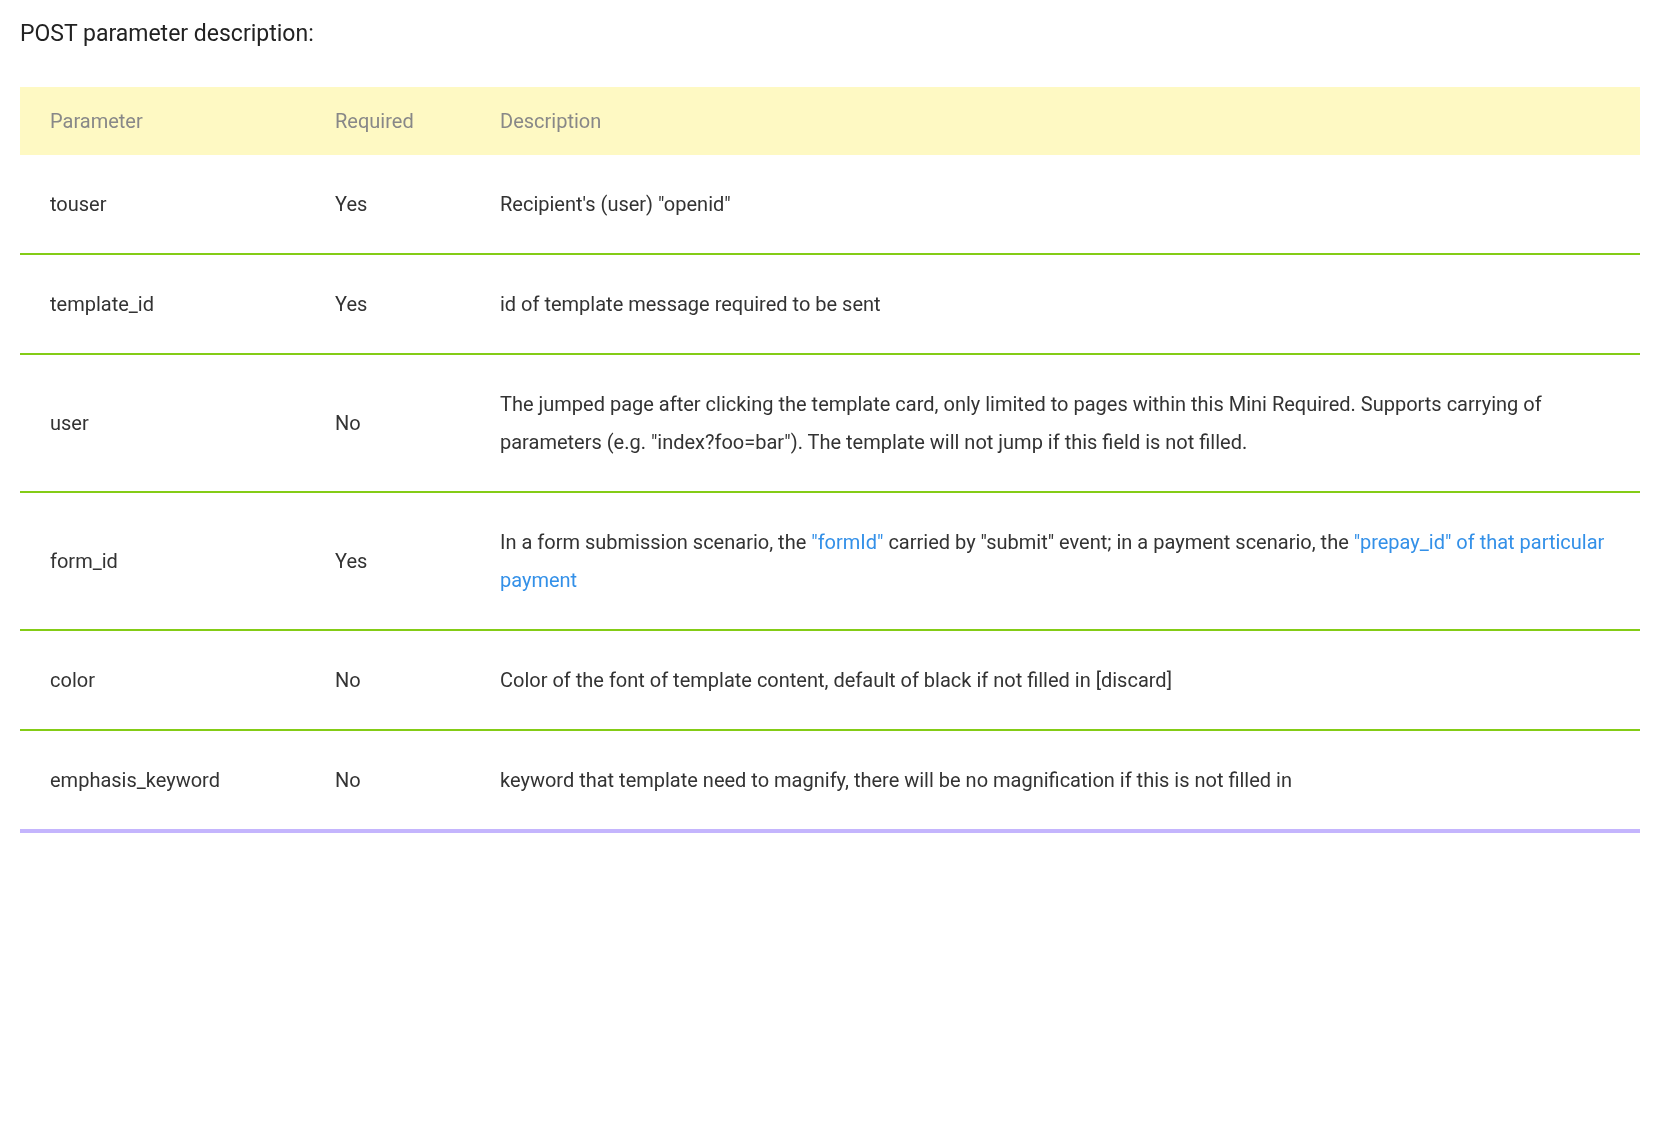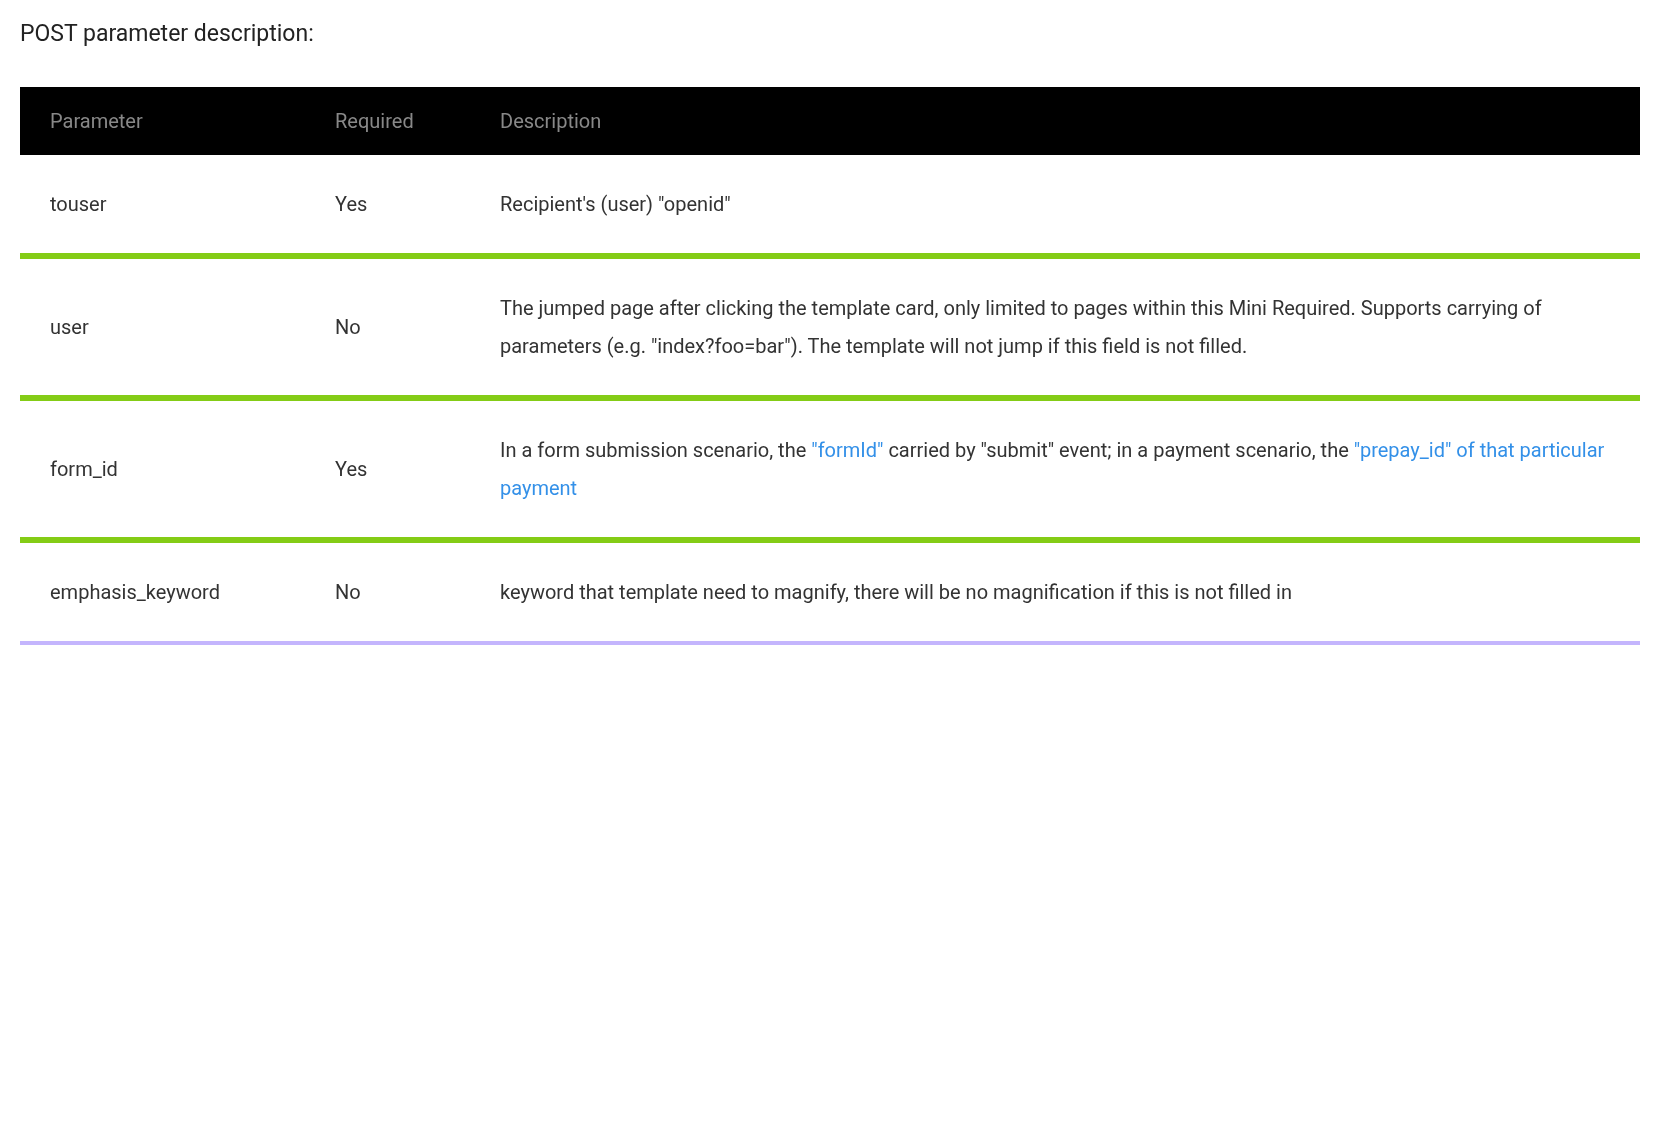--- a/index.html
+++ b/index.html
@@ -18,21 +18,21 @@
       font-weight: 400;
       font-size: 23px;
       color: #222;
       margin-bottom: 40px;
     }
     .param-table {
       width: 100%;
       border-collapse: collapse;
     }
     .param-table thead tr {
-      background-color: #000000;
+      background-color: #fef9c3;
     }
     .param-table th {
       text-align: left;
       padding: 22px 0 22px 30px;
       font-weight: 400;
       color: #888;
       font-size: 20px;
     }
     .param-table th:first-child {
       padding-left: 30px;
@@ -40,21 +40,21 @@
     }
     .param-table th:nth-child(2) {
       width: 165px;
     }
     .param-table td {
       padding: 30px 0 30px 30px;
       vertical-align: middle;
       color: #333;
       font-size: 20px;
       line-height: 1.9;
-      border-bottom: 6px solid #84cc16;
+      border-bottom: 2px solid #84cc16;
     }
     .param-table td:first-child {
       padding-left: 30px;
     }
     .param-table tbody tr:last-child td {
       border-bottom: 4px solid #c4b5fd;
     }
     .link {
       color: #3390e8;
       text-decoration: none;
@@ -76,28 +76,38 @@
       <th>Description</th>
     </tr>
   </thead>
   <tbody id="table-body">
   <tr>
         <td>touser</td>
         <td>Yes</td>
         <td class="desc-cell"><span>Recipient's (user) "openid"</span></td>
       </tr>
       <tr>
+        <td>template_id</td>
+        <td>Yes</td>
+        <td class="desc-cell"><span>id of template message required to be sent</span></td>
+      </tr>
+      <tr>
         <td>user</td>
         <td>No</td>
         <td class="desc-cell"><span>The jumped page after clicking the template card, only limited to pages within this Mini Required. Supports carrying of parameters (e.g. "index?foo=bar"). The template will not jump if this field is not filled.</span></td>
       </tr>
       <tr>
         <td>form_id</td>
         <td>Yes</td>
         <td class="desc-cell"><span>In a form submission scenario, the </span><a class="link" href="#">"formId"</a><span> carried by "submit" event; in a payment scenario, the </span><a class="link" href="#">"prepay_id" of that particular payment</a></td>
       </tr>
       <tr>
+        <td>color</td>
+        <td>No</td>
+        <td class="desc-cell"><span>Color of the font of template content, default of black if not filled in [discard]</span></td>
+      </tr>
+      <tr>
         <td>emphasis_keyword</td>
         <td>No</td>
         <td class="desc-cell"><span>keyword that template need to magnify, there will be no magnification if this is not filled in</span></td>
       </tr>
     </tbody>
 </table>
 
 </body></html>

